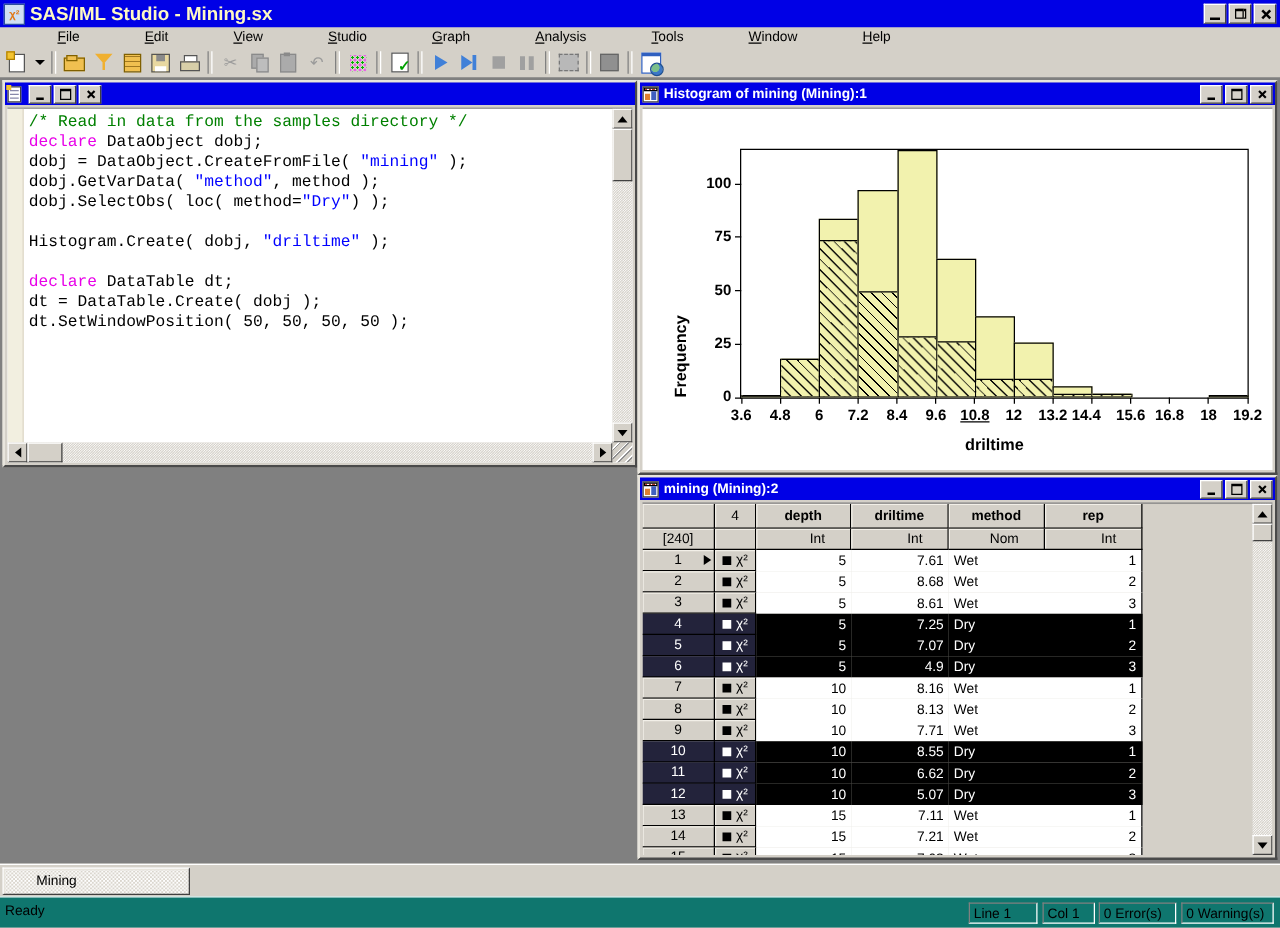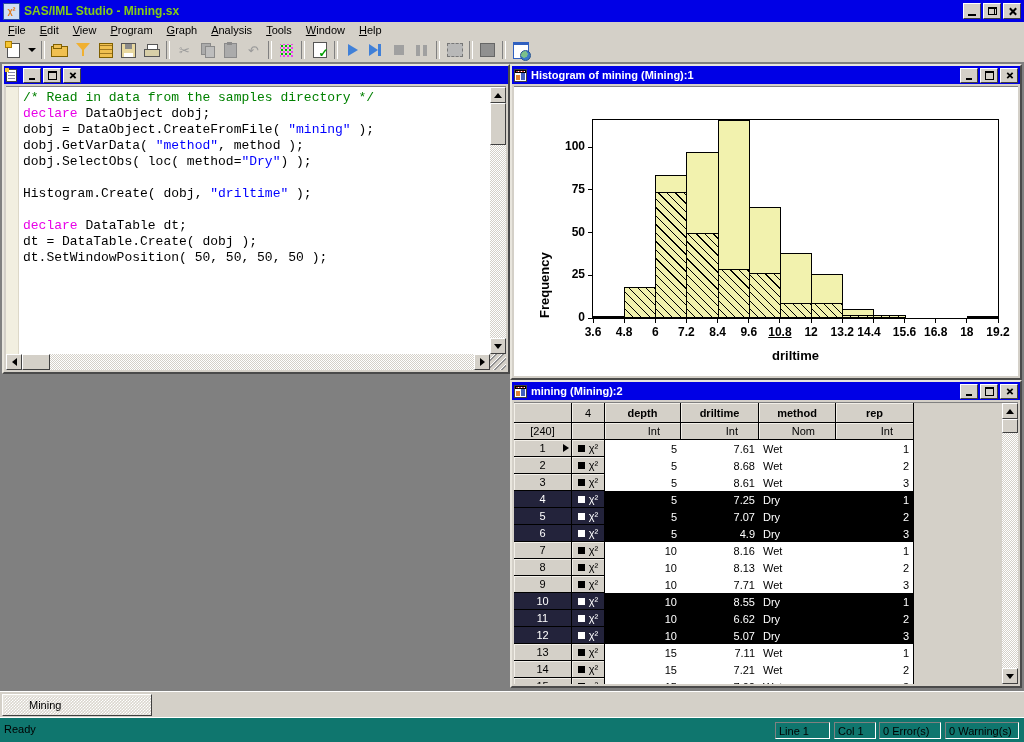--- a/index.html
+++ b/index.html
@@ -3,34 +3,34 @@
 <meta charset="utf-8">
 <style>
   html,body{margin:0;padding:0;}
   #screen{position:relative;width:1024px;height:742px;background:#D4D0C8;
     font-family:"Liberation Sans",sans-serif;font-size:11px;color:#000;overflow:hidden;}
   
   #titlebar{position:absolute;left:0;top:0;width:1024px;height:22px;background:#0000E6;
     display:flex;align-items:center;}
   #app-icon{width:15px;height:15px;margin:0 4px 0 3px;background:#CFE0F4;border:1px solid #2B4FA0;
     display:flex;align-items:center;justify-content:center;font-size:9px;font-weight:bold;color:#E07818;}
-  #title-text{color:#84cc16;font-weight:bold;font-size:12px;flex:1;}
+  #title-text{color:#fef9c3;font-weight:bold;font-size:15px;flex:1;}
   .cap-btn{width:16px;height:14px;background:#D4D0C8;border:1px solid;border-color:#fff #404040 #404040 #fff;
     margin-right:2px;display:flex;align-items:center;justify-content:center;}
   .g-min{width:8px;height:2px;background:#000;align-self:flex-end;margin-bottom:2px;}
   .g-max{width:8px;height:7px;border:1px solid #000;border-top-width:2px;}
   .g-rst{position:relative;width:9px;height:8px;}
   .g-rst::before{content:"";position:absolute;right:0;top:0;width:5px;height:5px;border:1px solid #000;border-top-width:2px;background:#D4D0C8;}
   .g-rst::after{content:"";position:absolute;left:0;bottom:0;width:5px;height:5px;border:1px solid #000;border-top-width:2px;background:#D4D0C8;}
   .g-x{position:relative;width:9px;height:9px;}
   .g-x::before,.g-x::after{content:"";position:absolute;left:4px;top:0;width:2px;height:9px;background:#000;}
   .g-x::before{transform:rotate(45deg);} .g-x::after{transform:rotate(-45deg);}
   
   #menubar{position:absolute;left:0;top:22px;width:1024px;height:16px;background:#D4D0C8;display:flex;align-items:center;padding-left:1px;}
-  .menu-item{display:inline-block;padding:1px 7px;cursor:default;}
+  .menu-item{display:inline-block;padding:1px 7px;cursor:default;margin-left:38px;}
   .menu-item::first-letter{text-decoration:underline;}
   
   #toolbar{position:absolute;left:0;top:38px;width:1024px;height:24px;background:#D4D0C8;
     border-bottom:1px solid #808080;display:flex;align-items:center;padding-left:2px;}
   .tb{width:23px;height:22px;display:flex;align-items:center;justify-content:center;position:relative;}
   .tb.narrow{width:13px;}
   .tsep{width:2px;height:18px;border-left:1px solid #808080;border-right:1px solid #fff;margin:0 3px;}
   .tb-glyph{font-size:13px;line-height:13px;color:#9A9A9A;}
   .ic-new{position:relative;width:11px;height:13px;background:#fff;border:1px solid #555;}
   .ic-new::before{content:"";position:absolute;left:-3px;top:-3px;width:5px;height:5px;background:#F4C430;border:1px solid #B08000;}
@@ -171,21 +171,21 @@
       </div>
     <div class="cap-btn" style="margin-right:3px">
         <span class="g-x"></span>
       </div>
   </div>
 
   <div id="menubar">
       <span class="menu-item">File</span>
       <span class="menu-item">Edit</span>
       <span class="menu-item">View</span>
-      <span class="menu-item">Program</span>
+      <span class="menu-item">Studio</span>
       <span class="menu-item">Graph</span>
       <span class="menu-item">Analysis</span>
       <span class="menu-item">Tools</span>
       <span class="menu-item">Window</span>
       <span class="menu-item">Help</span>
     </div>
 
   <div id="toolbar">
       <div class="tb">
         <span class="ic-new"></span>

